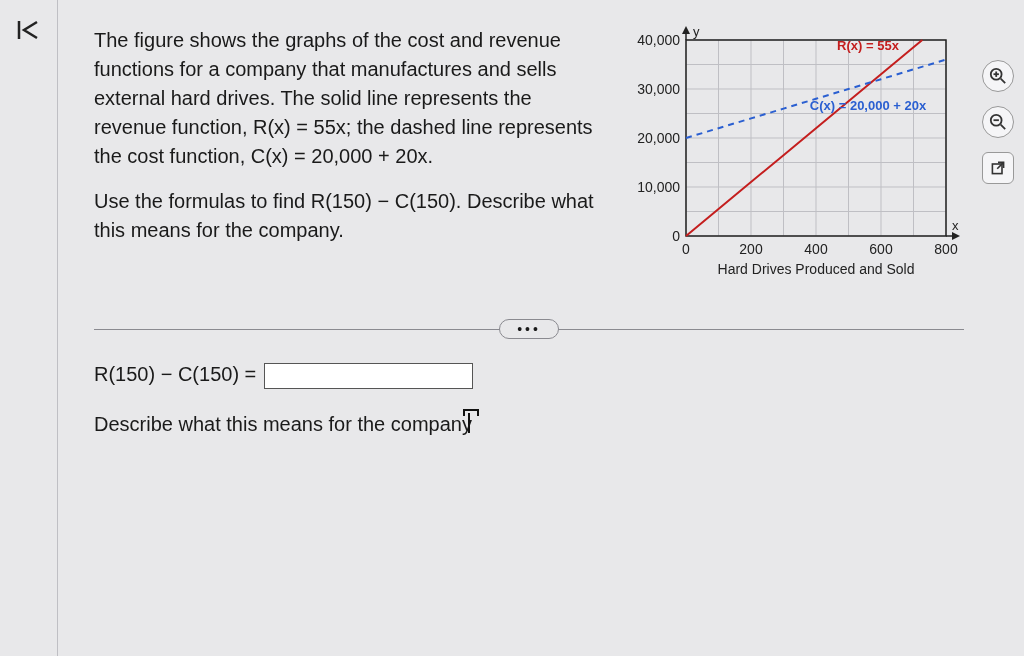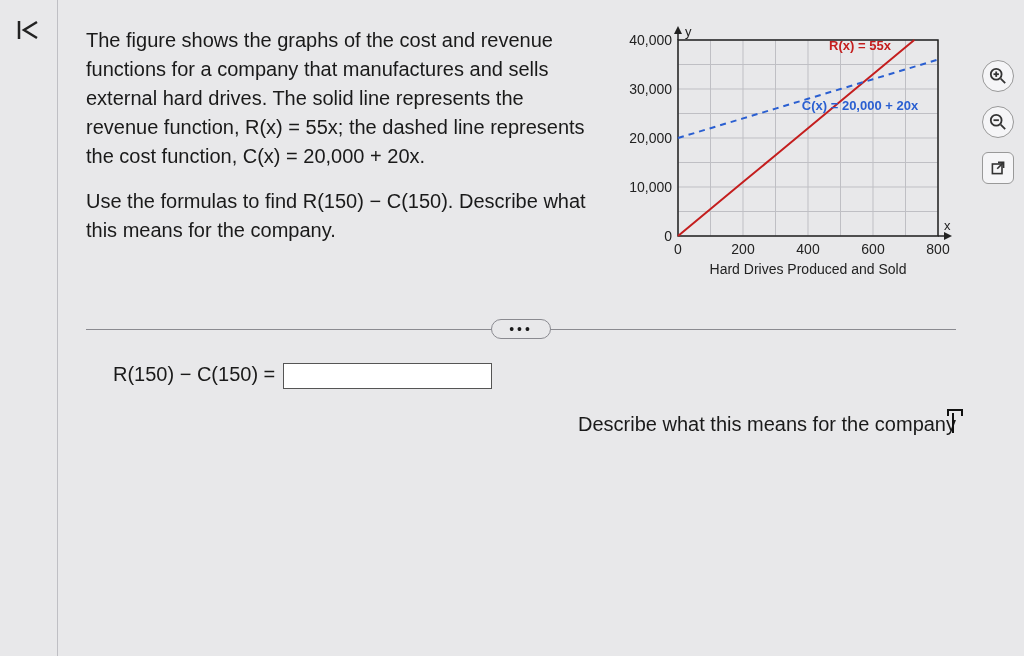--- a/index.html
+++ b/index.html
@@ -46,21 +46,21 @@
     border: 1px solid #999;
     background: #f5f5f7;
     display:flex; align-items:center; justify-content:center;
     cursor: pointer;
     font-size: 17px;
     color: #333;
   }
   .tool-btn.square { border-radius: 6px; }
   .content {
     position: absolute;
-    left: 62px; top: 0;
+    left: 70px; top: 0;
     width: 914px; height: 656px;
     padding: 26px 20px 20px 24px;
   }
   .top-row { display: flex; gap: 18px; }
   .prob-text {
     flex: 1;
     font-size: 20px;
     line-height: 1.45;
   }
   .prob-text p { margin-bottom: 16px; }
@@ -83,21 +83,21 @@
     background: #e8e8ea;
     border: 1px solid #8a8a90;
     border-radius: 12px;
     width: 60px; height: 20px;
     display: flex; align-items: center; justify-content: center;
     letter-spacing: 3px;
     font-size: 14px;
     cursor: pointer;
   }
   .answer-area { font-size: 20px; line-height: 2.0; }
-  .answer-line { margin-bottom: 4px; margin-left: 27px; }
+  .answer-line { margin-bottom: 4px; }
   .ans-box {
     display: inline-block;
     min-width: 32px; height: 26px;
     border: 1px solid #555;
     background: #fff;
     vertical-align: middle;
     margin: 0 2px;
     font-size: 16px;
     text-align: center;
   }
@@ -230,18 +230,18 @@
   <div class="divider-wrap">
     <hr>
     <div class="dots-pill">•••</div>
   </div>
 
   <div class="answer-area">
     <div class="answer-line">
       <span>R(150) − C(150) = </span>
       <input class="ans-box" style="">
     </div>
-    <div class="answer-line" style="margin-top:10px;text-align:right;">
+    <div class="answer-line" style="margin-top:10px;">
       <span>Describe what this means for the company</span><span class="cursor-mark"></span>
     </div>
   </div>
 
 </div>
 
 </body></html>

